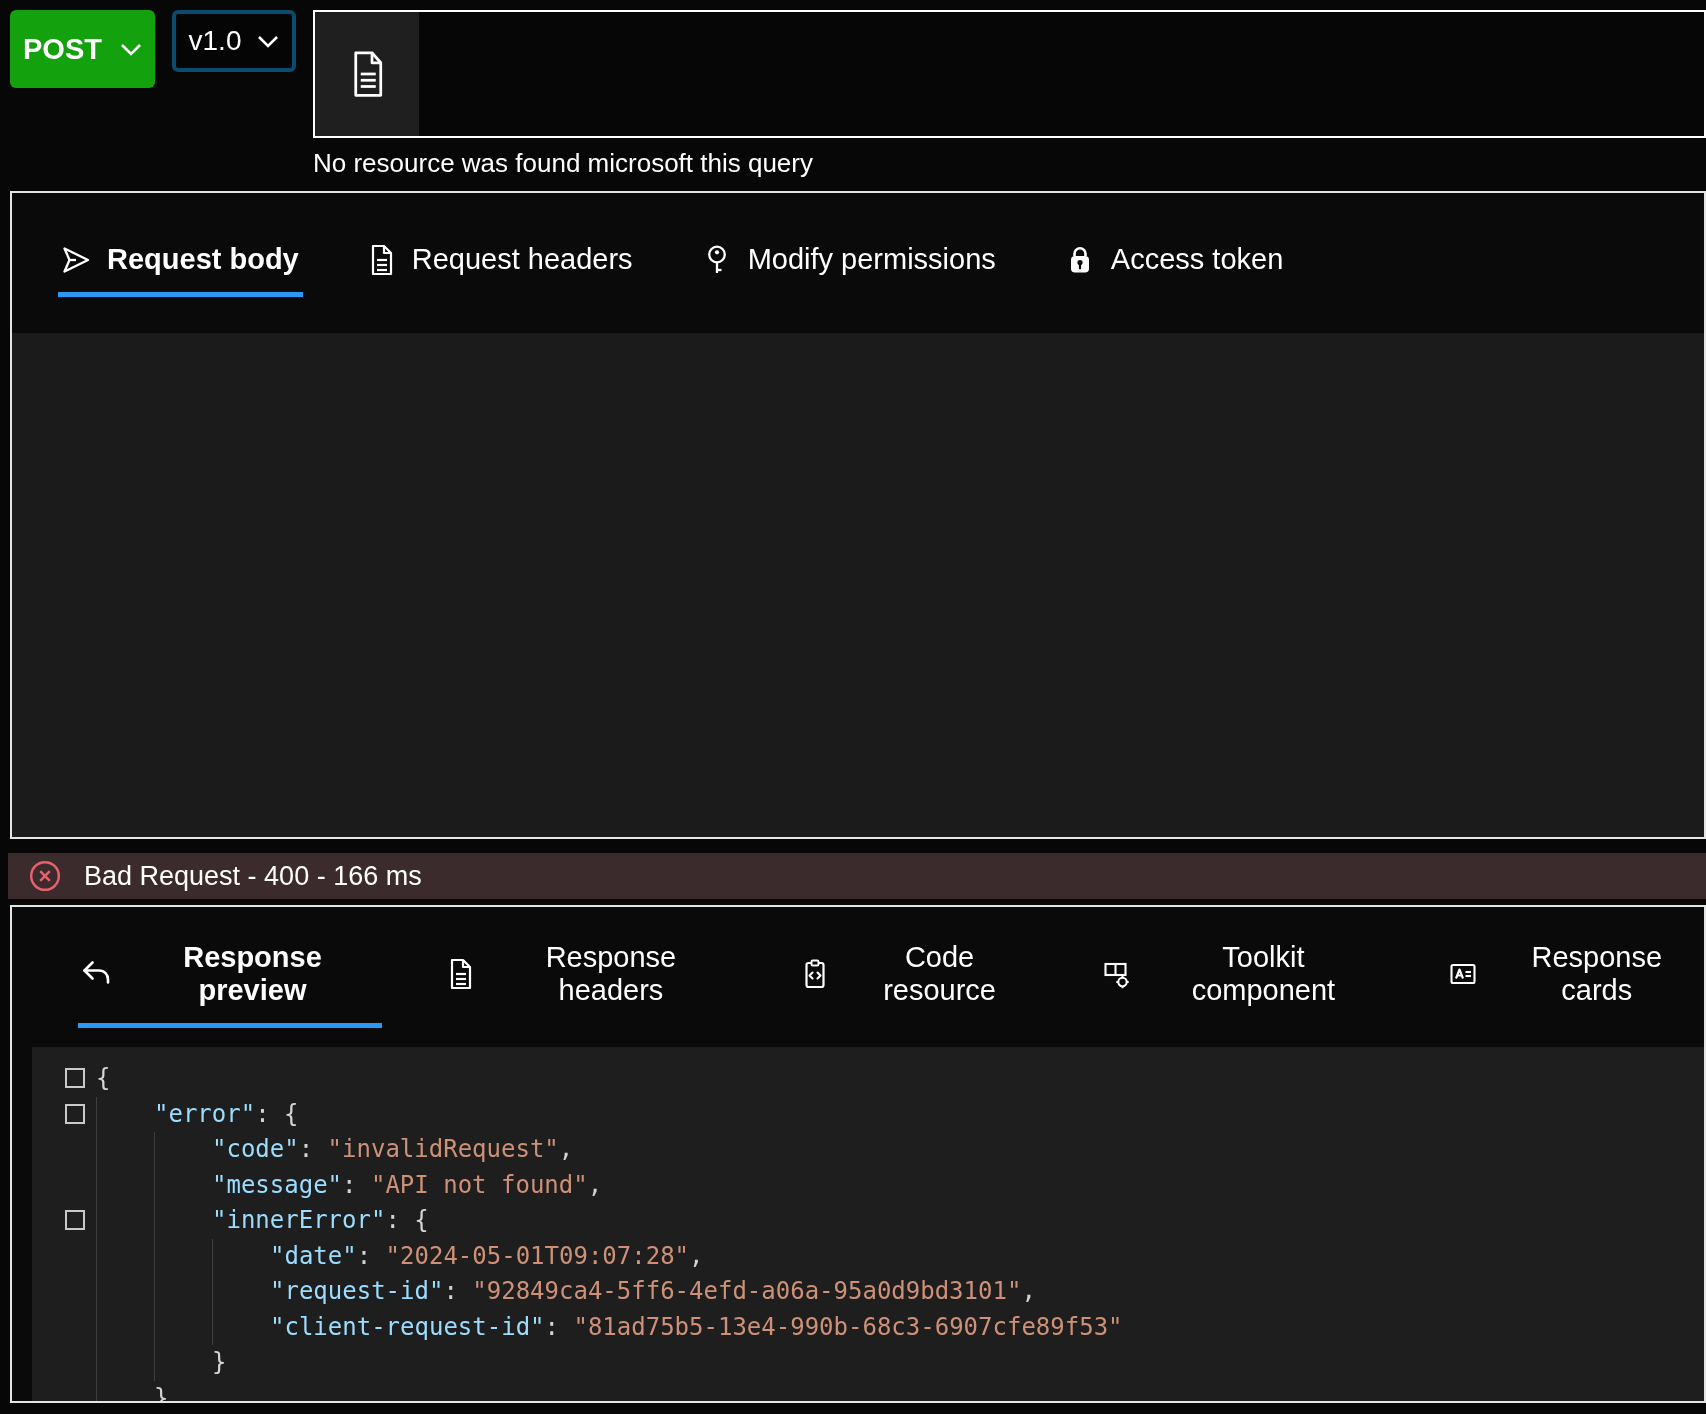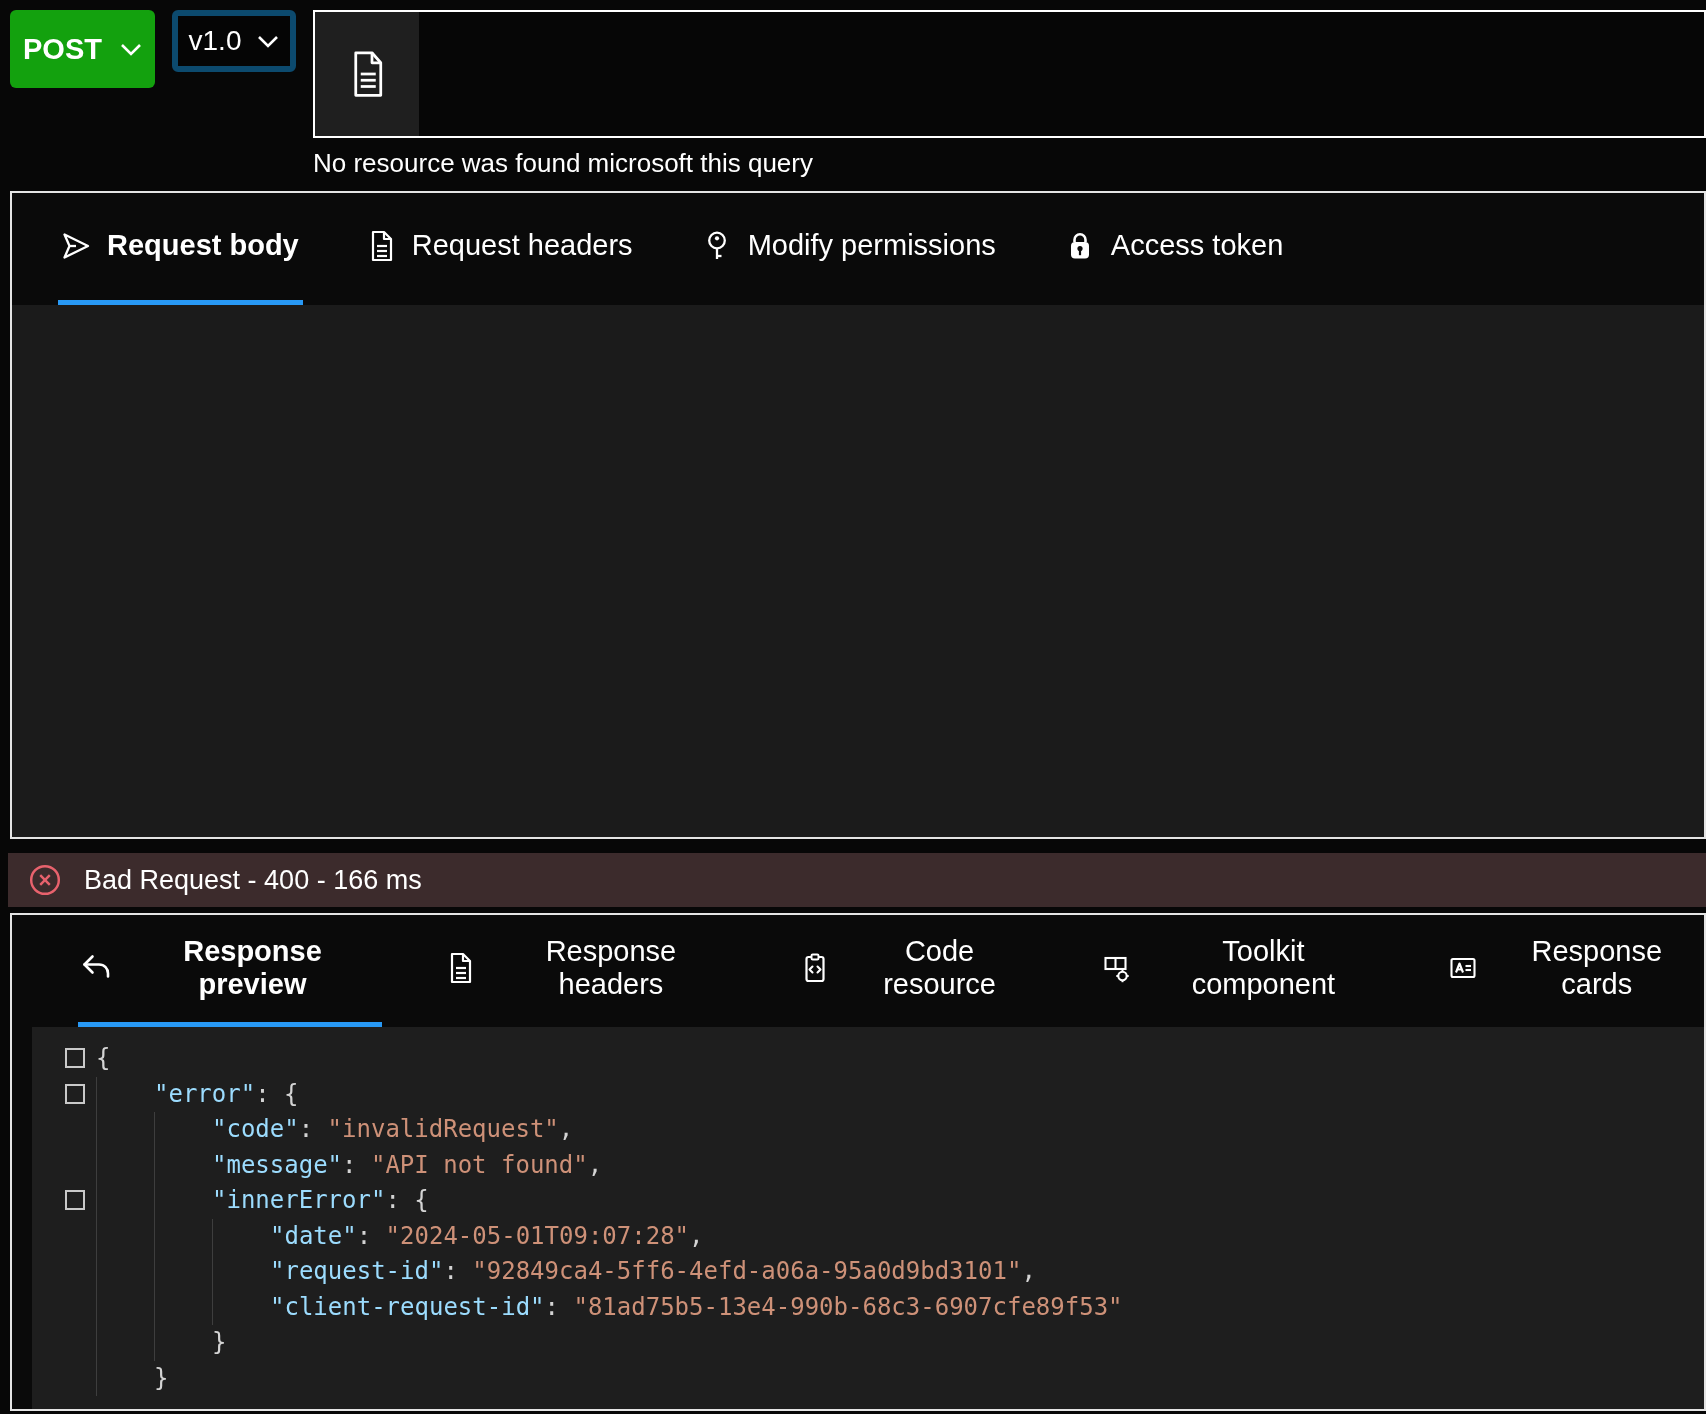--- a/index.html
+++ b/index.html
@@ -16,49 +16,49 @@
   .topbar { display: flex; gap: 17px; padding: 10px 0 0 10px; align-items: flex-start; }
   .method-btn {
     width: 145px; height: 78px; flex: 0 0 auto;
     background: var(--method_green); border: none; border-radius: 6px;
     color: #fff; font-size: 29px; font-weight: 700;
     display: flex; align-items: center; justify-content: center; gap: 18px;
     font-family: inherit; cursor: pointer;
   }
   .version-btn {
     width: 124px; height: 62px; flex: 0 0 auto;
-    background: #050505; border: 6px solid #0c4a6e; border-radius: 6px;
+    background: #050505; border: 4px solid #0c4a6e; border-radius: 6px;
     color: #fff; font-size: 28px;
     display: flex; align-items: center; justify-content: center; gap: 16px;
     font-family: inherit; cursor: pointer;
   }
   .url-box { flex: 1; height: 128px; border: 2px solid #fff; background: #060606; display: flex; overflow: hidden; }
   .url-text { flex: 1; padding: 13px 14px 0 17px; font-size: 29px; line-height: 34px; word-break: break-all; color: #fff; cursor: text; }
   .url-action { width: 104px; background: #1f1f1f; border: none; display: flex; align-items: center; justify-content: center; cursor: pointer; }
   .hint { margin: 10px 0 0 313px; font-size: 26px; color: #fff; }
 
   
   .section { margin-left: 10px; border: 2px solid #e4e4e4; background: #0a0a0a; display: flex; flex-direction: column; }
   .request-section { margin-top: 12px; height: 648px; }
   .response-section { margin-top: 6px; height: 498px; padding-left: 20px; }
 
-  .tab-row { height: 112px; flex: 0 0 auto; display: flex; gap: 62px; padding-left: 46px; background: #0a0a0a; }
+  .tab-row { height: 140px; flex: 0 0 auto; display: flex; align-items: center; gap: 62px; padding-left: 46px; background: #0a0a0a; }
   .tab {
     display: flex; align-items: center; gap: 15px;
     background: none; border: none; color: #fff; font-size: 29px; font-family: inherit;
     padding: 14px 4px 16px 2px; border-bottom: 5px solid transparent; cursor: pointer;
   }
   .tab.active { font-weight: 700; border-bottom-color: var(--accent); }
   .tab .ticon { display: flex; align-items: center; }
 
   .request-body { flex: 1; background: #1b1b1b; cursor: text; }
 
   
   .status-bar {
-    margin: 14px 0 0 8px; height: 54px;
+    margin: 14px 0 0 8px; height: 46px;
     background: var(--error_bar_bg);
     display: flex; align-items: center; gap: 22px; padding-left: 20px;
     font-size: 27px; color: #fff;
   }
 
   
   .code-area {
     flex: 1; background: #1e1e1e; overflow: hidden; position: relative;
     padding-top: 14px;
     font-family: "DejaVu Sans Mono", monospace; font-size: 24px; color: var(--code_punct);

